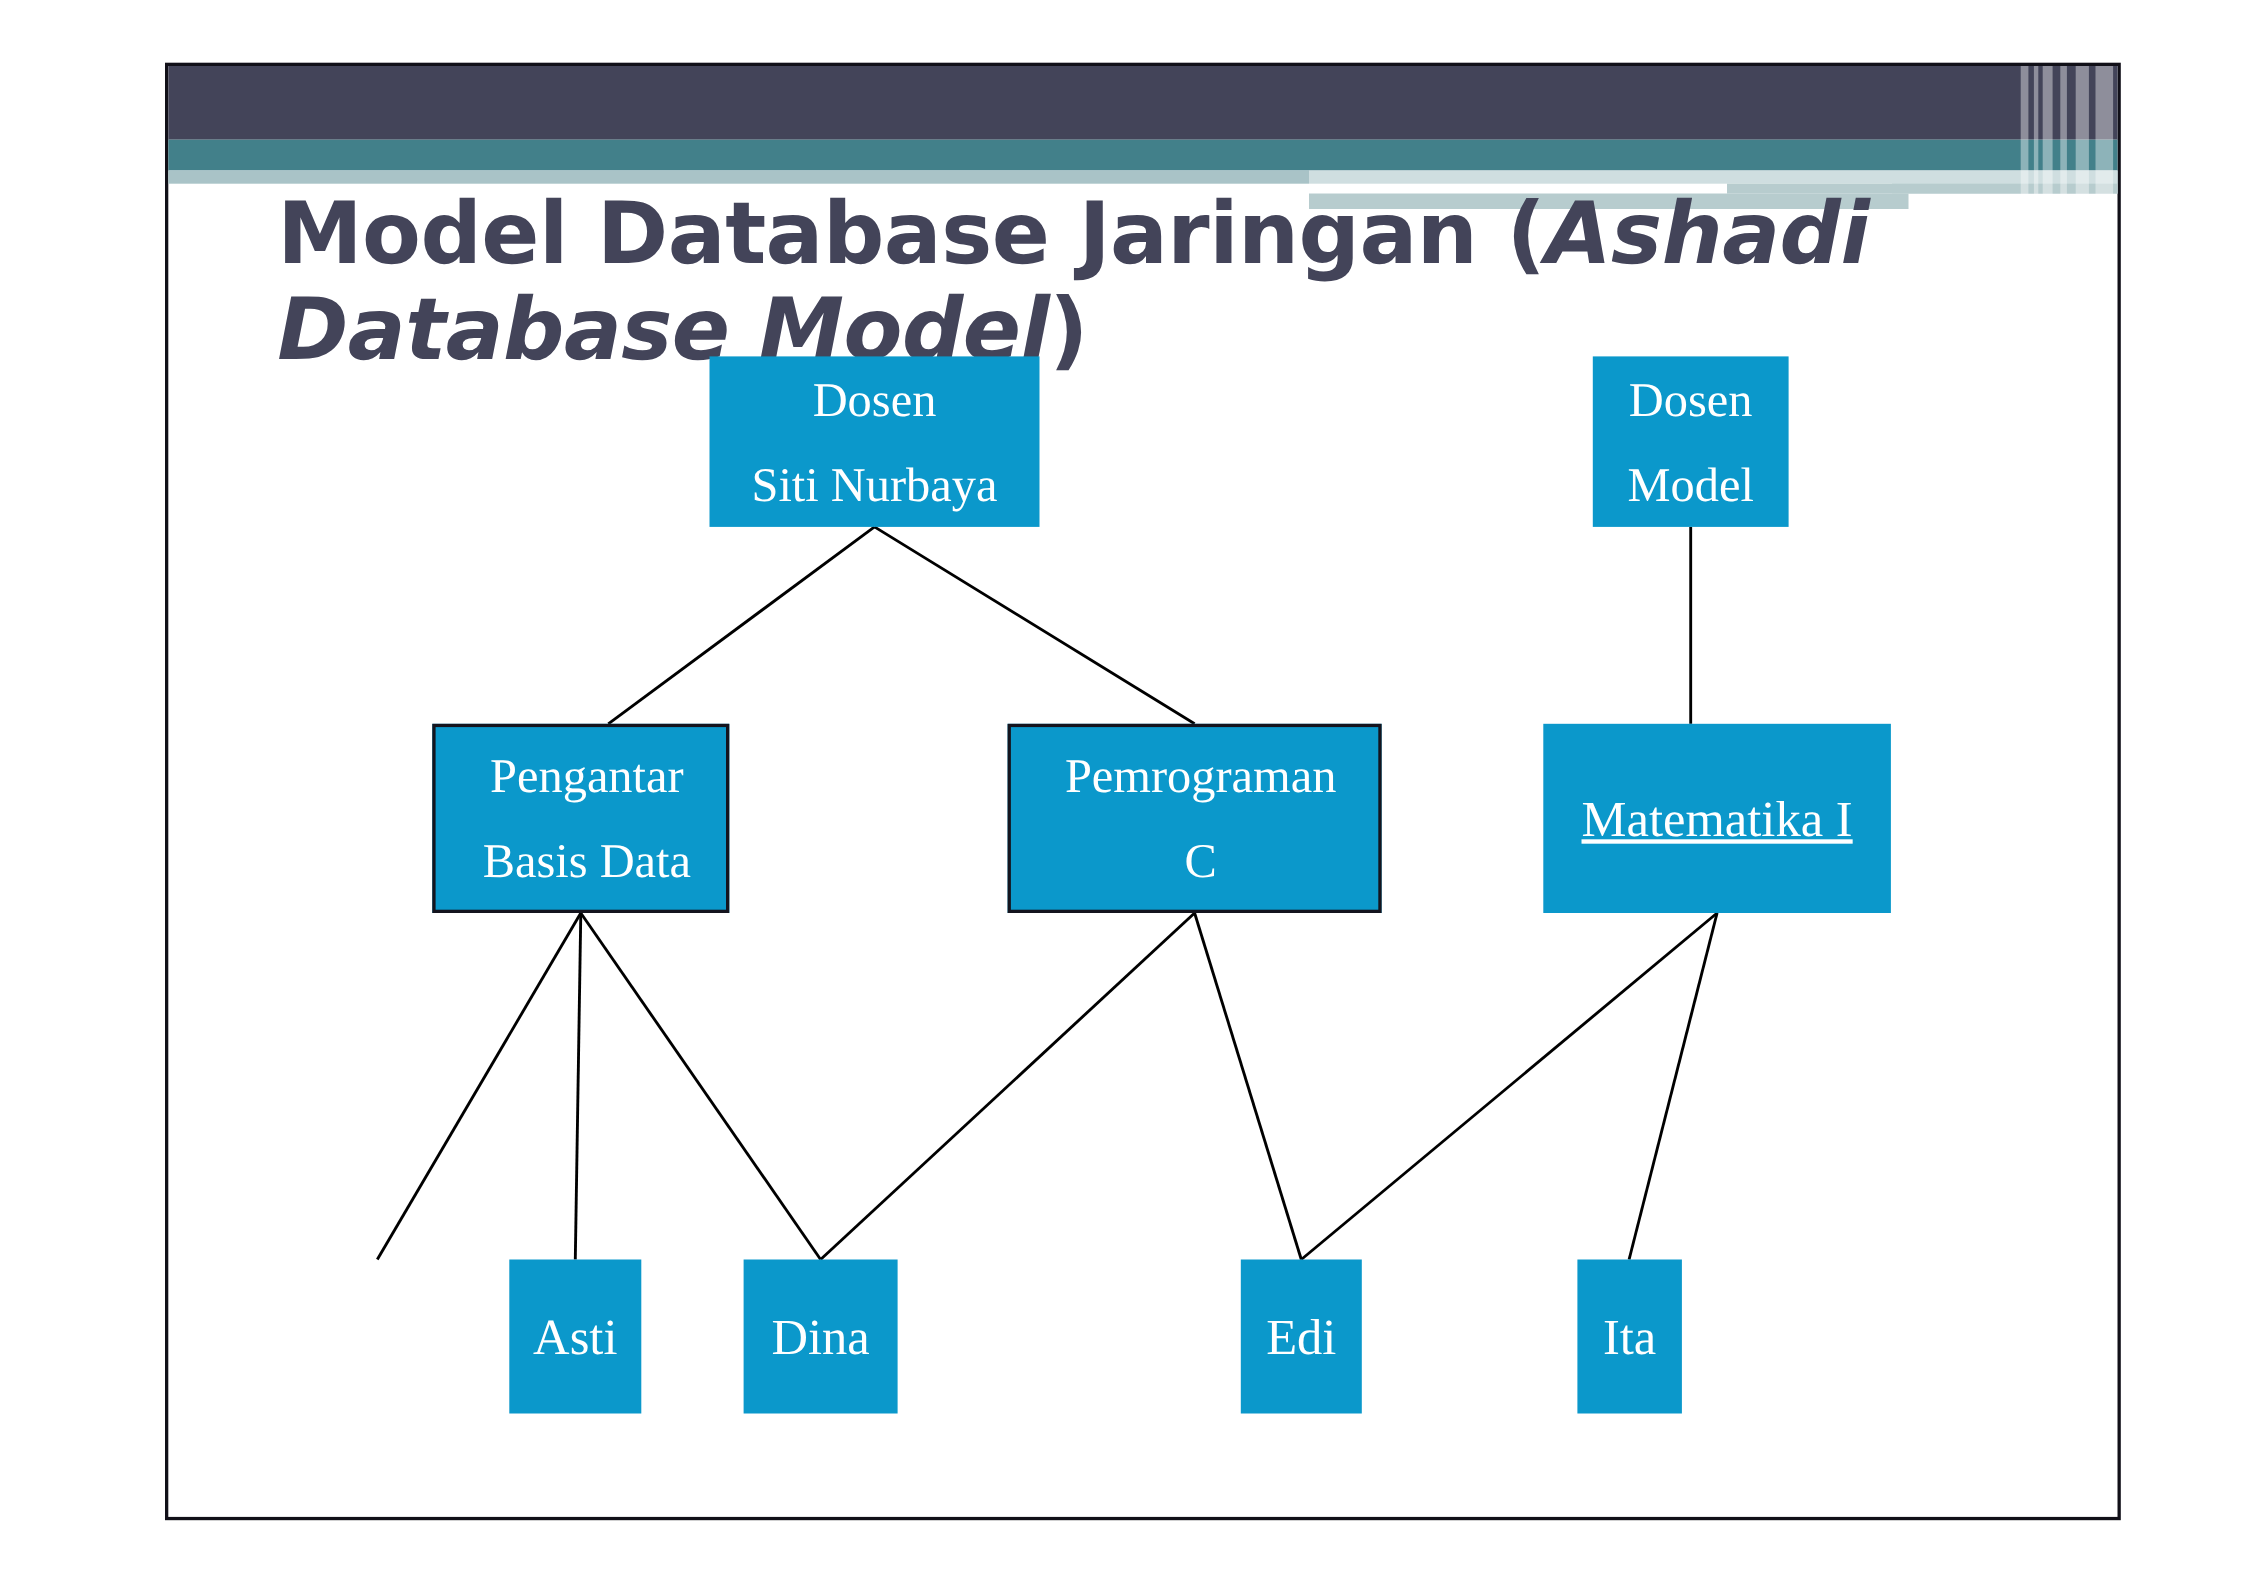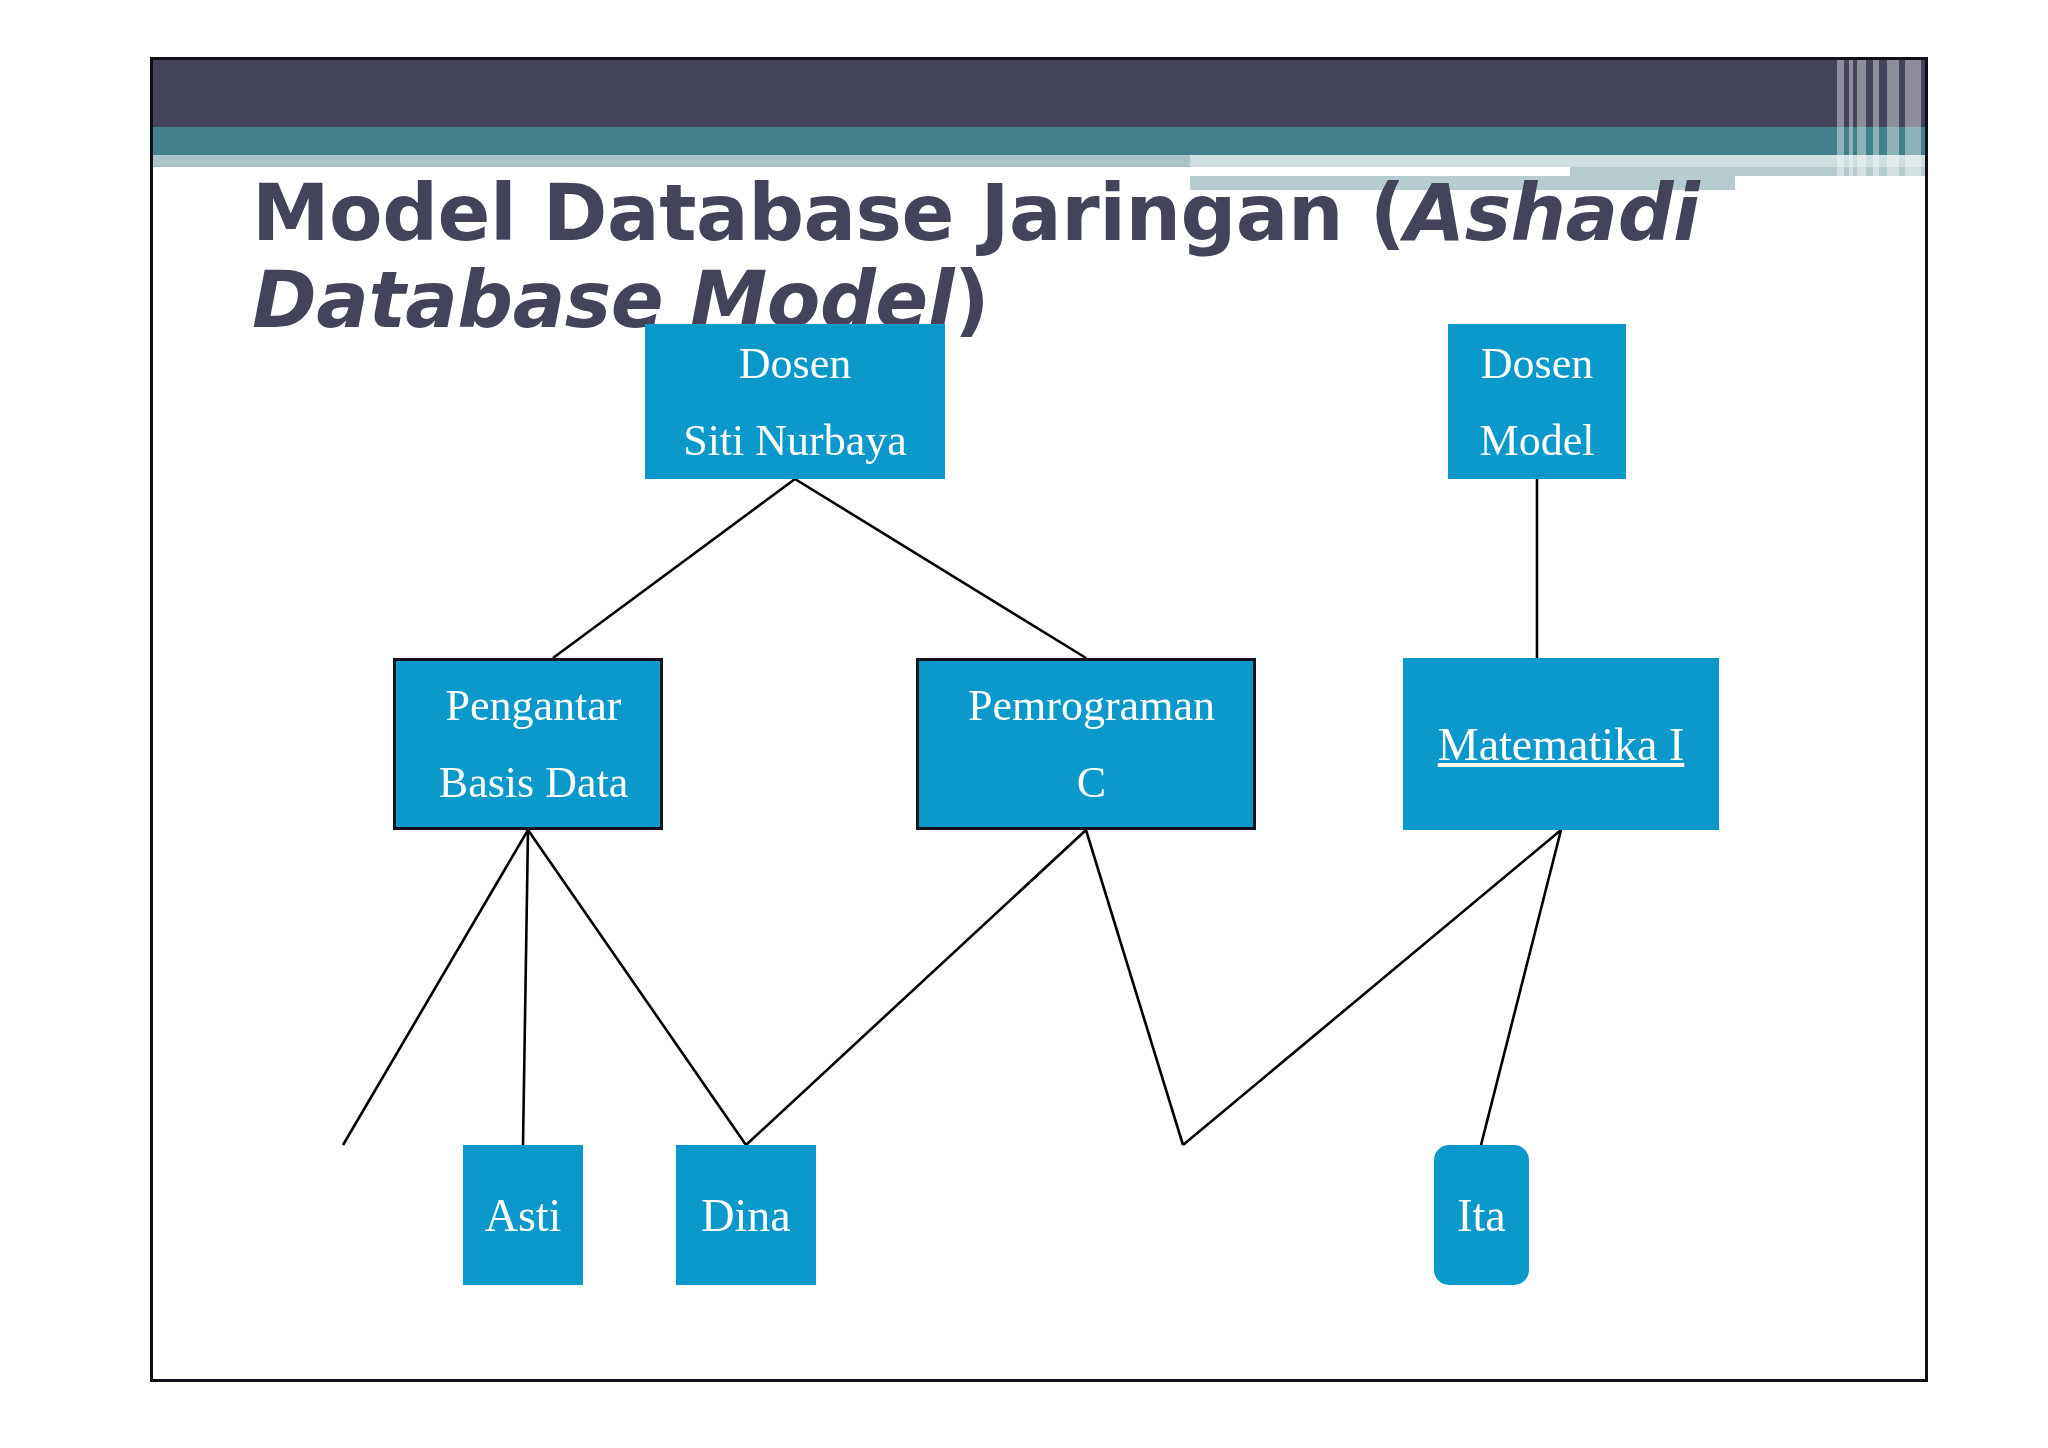--- a/index.html
+++ b/index.html
@@ -132,18 +132,21 @@
       </div>
       <div class="node" style="left: 1250px; top: 468px; width: 316px; height: 172px; background: rgb(11, 152, 203); color: rgb(255, 255, 255); font-size: 46px; text-decoration: underline;">
         <span class="ln">Matematika I</span>
       </div>
       <div class="node" style="left: 310px; top: 955px; width: 120px; height: 140px; background: rgb(11, 152, 203); color: rgb(255, 255, 255); font-size: 46px;">
         <span class="ln">Asti</span>
       </div>
       <div class="node" style="left: 523px; top: 955px; width: 140px; height: 140px; background: rgb(11, 152, 203); color: rgb(255, 255, 255); font-size: 46px;">
         <span class="ln">Dina</span>
       </div>
-      <div class="node" style="left: 1281px; top: 955px; width: 95px; height: 140px; background: rgb(11, 152, 203); color: rgb(255, 255, 255); font-size: 46px; border-radius: 15px;">
+      <div class="node" style="left: 975px; top: 955px; width: 110px; height: 140px; background: rgb(11, 152, 203); color: rgb(255, 255, 255); font-size: 46px;">
+        <span class="ln">Edi</span>
+      </div>
+      <div class="node" style="left: 1281px; top: 955px; width: 95px; height: 140px; background: rgb(11, 152, 203); color: rgb(255, 255, 255); font-size: 46px;">
         <span class="ln">Ita</span>
       </div>
     </div>
 
 </div>
 
 </body></html>

